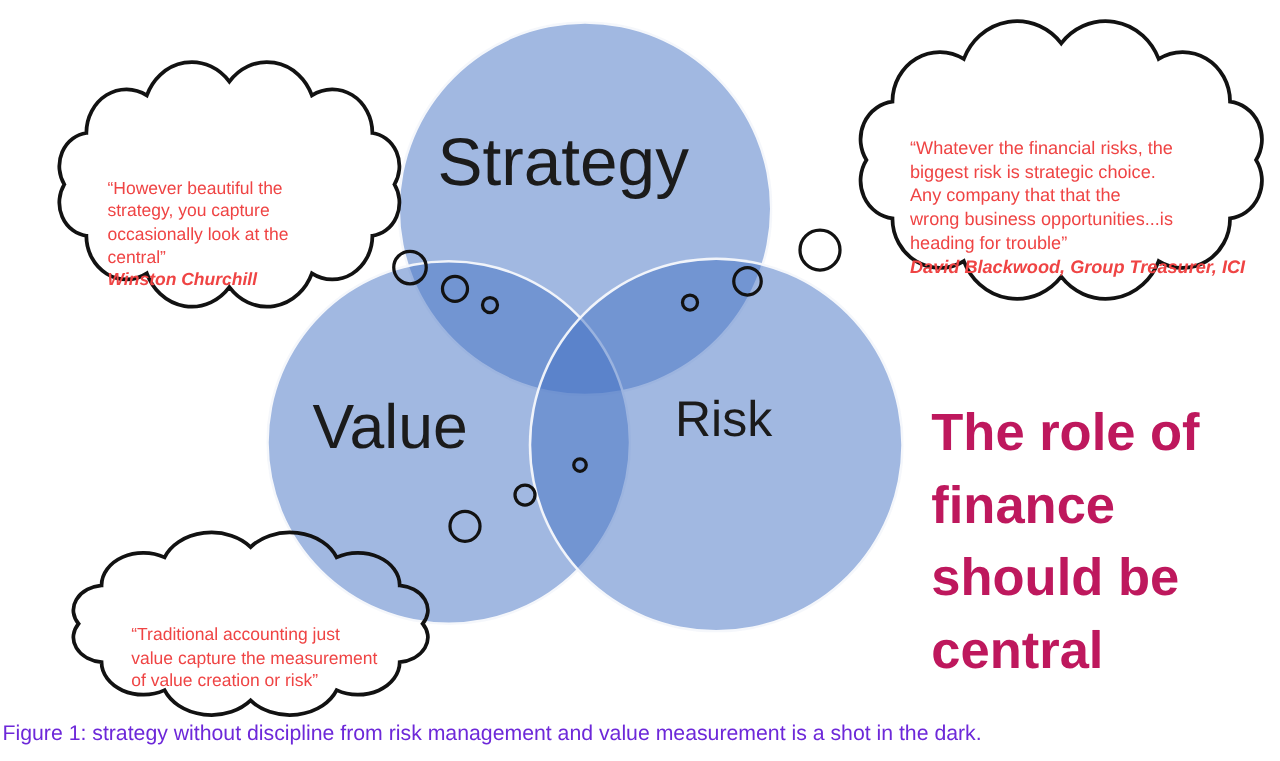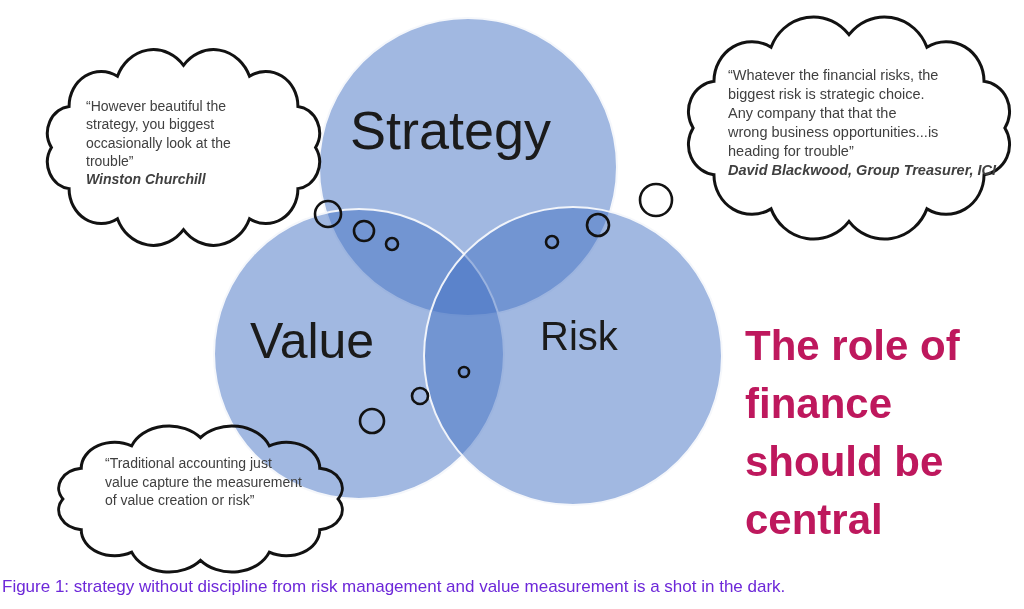--- a/index.html
+++ b/index.html
@@ -21,21 +21,21 @@
   
   .overlay{position:absolute;left:0;top:0;z-index:3;pointer-events:none;}
   .cloud{fill:none;stroke:#121212;stroke-width:3;stroke-linecap:round;}
   .bubble{fill:none;stroke:#121212;stroke-width:2.6;}
   
   .txt{position:absolute;z-index:4;}
   .venn-label{line-height:1;color:#1b1b1b;text-align:left;letter-spacing:0px;}
   .label-strategy{left:350px;top:103px;width:240px;font-size:54px;}
   .label-value{left:250px;top:316px;width:160px;font-size:50px;}
   .label-risk{left:540px;top:316px;width:135px;font-size:40px;}
-  .quote{color:#404040;}
+  .quote{color:#ef4444;margin-top:44px;}
   .quote .qline{white-space:nowrap;}
   .quote .attr{font-style:italic;font-weight:600;}
   .quote-churchill{left:86px;top:97px;font-size:14px;line-height:18.3px;}
   .quote-blackwood{left:728px;top:66px;font-size:14.5px;line-height:19px;}
   .quote-walters{left:105px;top:454px;font-size:14px;line-height:18.6px;}
   .headline{left:745px;top:317px;width:240px;font-size:42px;line-height:58px;font-weight:bold;color:#be185d;}
   .caption{left:2px;top:577px;width:1010px;font-size:17px;color:#6d28d9;}
 </style>
 </head>
 <body>
@@ -81,23 +81,23 @@
     <circle class="bubble" cx="420" cy="396" r="8"></circle>
     <circle class="bubble" cx="464" cy="372" r="5"></circle>
   </svg>
 
   <div class="txt venn-label label-strategy">Strategy</div>
   <div class="txt venn-label label-value">Value</div>
   <div class="txt venn-label label-risk">Risk</div>
 
   <div class="txt quote quote-churchill">
     <div class="qline">“However beautiful the</div>
-    <div class="qline">strategy, you biggest</div>
+    <div class="qline">strategy, you capture</div>
     <div class="qline">occasionally look at the</div>
-    <div class="qline">trouble”</div>
+    <div class="qline">central”</div>
     <div class="attr">Winston Churchill</div>
   </div>
 
   <div class="txt quote quote-blackwood">
     <div class="qline">“Whatever the financial risks, the</div>
     <div class="qline">biggest risk is strategic choice.</div>
     <div class="qline">Any company that that the</div>
     <div class="qline">wrong business opportunities...is</div>
     <div class="qline">heading for trouble”</div>
     <div class="attr">David Blackwood, Group Treasurer, ICI</div>

